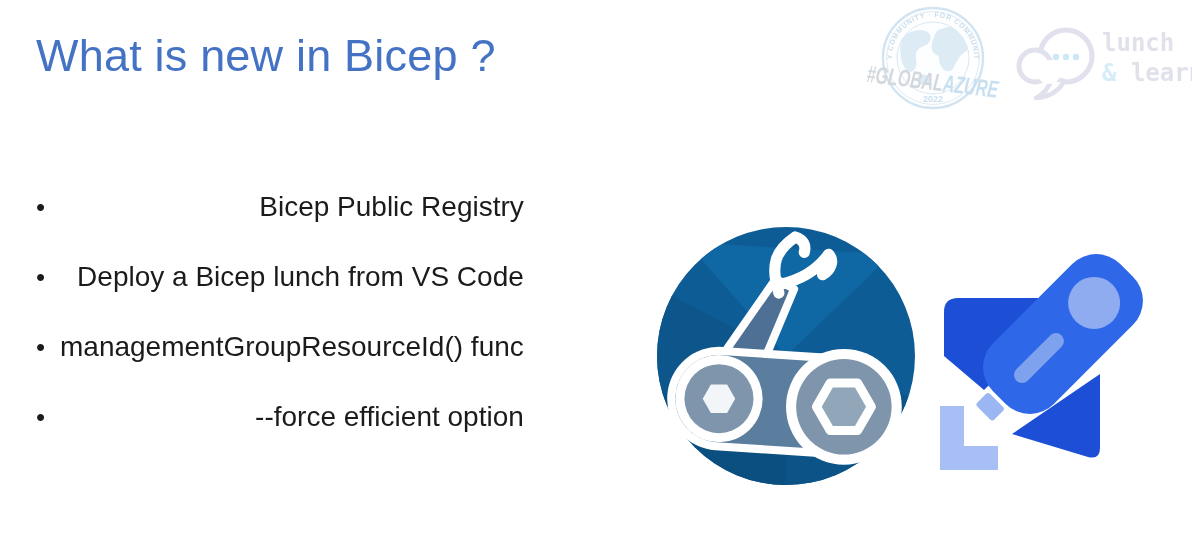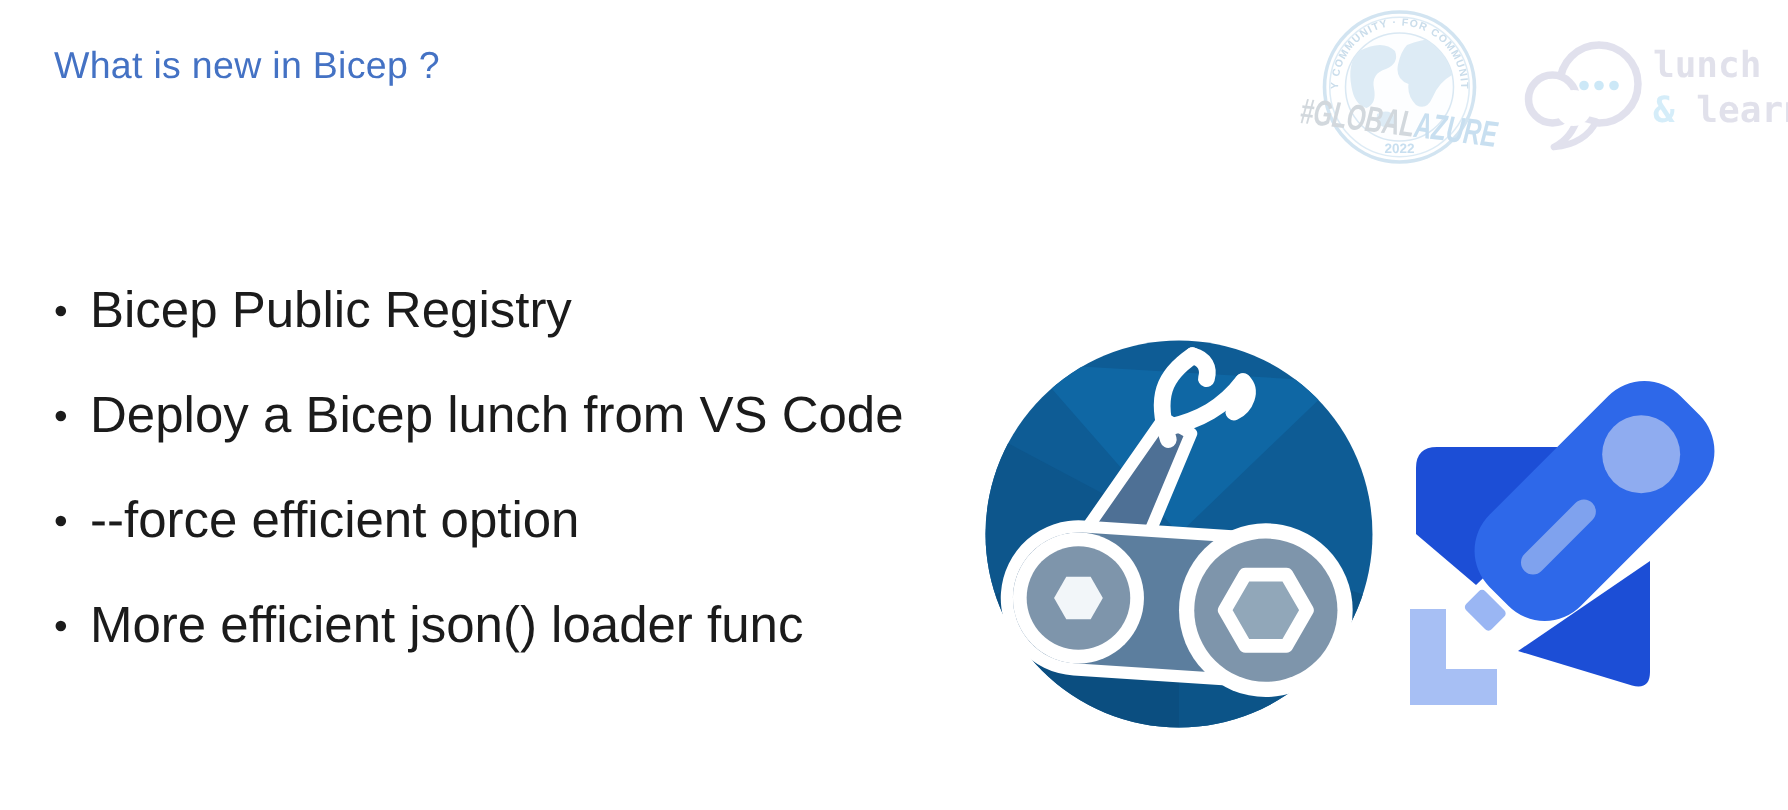--- a/index.html
+++ b/index.html
@@ -8,42 +8,43 @@
     width: 1192px;
     height: 540px;
     background: #ffffff;
     overflow: hidden;
     font-family: "Liberation Sans", sans-serif;
   }
   .title {
     position: absolute;
     left: 36px;
     top: 30px;
-    font-size: 25px;
+    font-size: 45px;
     font-weight: 500;
     color: #4472C4;
     letter-spacing: 0.2px;
     white-space: nowrap;
   }
   .bullets {
     position: absolute;
     left: 36px;
     top: 190px;
     margin: 0;
     padding: 0;
     list-style: none;
   }
   .bullets li {
     position: relative;
     padding-left: 24px;
     margin-bottom: 36px;
-    font-size: 34px;
+    font-size: 28px;
     line-height: 34px;
     color: #1b1b1b;
     white-space: nowrap;
+    text-align: right;
   }
   .bullets li::before {
     content: "\2022";
     position: absolute;
     left: 0;
     top: 0;
     font-size: 26px;
     line-height: 34px;
     color: #1b1b1b;
   }
@@ -135,22 +136,22 @@
     </svg>
     <div class="lunch-text">
       <div>lunch</div>
       <div><span class="amp">&amp;</span><span> learn</span></div>
     </div>
   </div>
 
   <ul class="bullets">
     <li>Bicep Public Registry</li>
     <li>Deploy a Bicep lunch from VS Code</li>
+    <li>managementGroupResourceId() func</li>
     <li>--force efficient option</li>
-    <li>More efficient json() loader func</li>
   </ul>
 
   <div class="bicep-icon">
     <svg width="260" height="260" viewBox="0 0 256 256">
       <defs>
           <clipPath id="bicep-circle">
             <circle cx="128" cy="128" r="127"></circle>
           </clipPath>
         </defs>
       <circle cx="128" cy="128" r="127" fill="#0E5C95"></circle>

